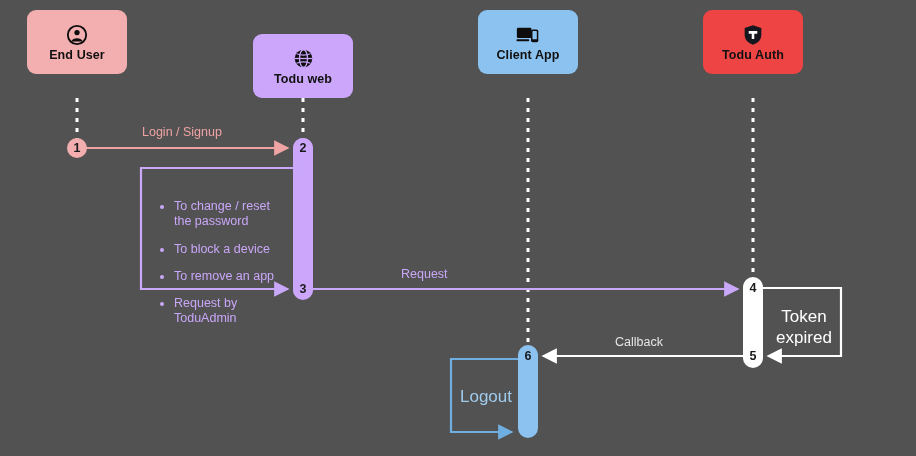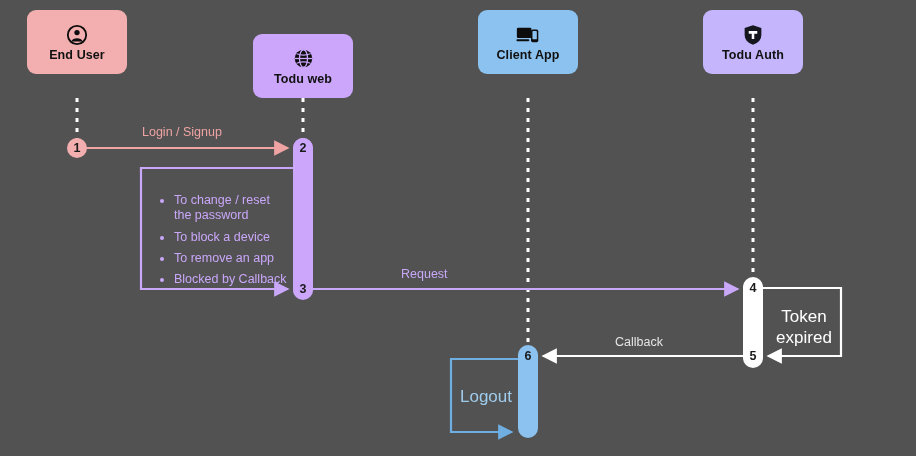--- a/index.html
+++ b/index.html
@@ -80,21 +80,21 @@
     font-size: 12.5px;
     line-height: 1.22;
     color: #C9A7F9;
   }
   .note-list ul {
     margin: 0;
     padding-left: 14px;
     list-style-type: disc;
   }
   .note-list li {
-    margin: 6px 0 1px 0;
+    margin: 12px 0 1px 0;
   }
 </style>
 </head>
 <body>
 
 <div id="diagram-root">
 
   <svg class="layer" viewBox="0 0 916 456">
     <defs>
       <marker id="ah-pink" viewBox="0 0 10 10" refX="9" refY="5" markerWidth="7" markerHeight="7" orient="auto-start-reverse">
@@ -174,21 +174,21 @@
       <svg width="24" height="20" viewBox="0 0 28 22">
         <rect x="1" y="2.5" width="17" height="12" rx="1.6" fill="#0d0d0d"></rect>
         <rect x="0.5" y="16" width="15" height="2.3" rx="1.1" fill="#0d0d0d"></rect>
         <rect x="17.5" y="4.5" width="8.5" height="15" rx="2" fill="#0d0d0d"></rect>
         <rect x="19.2" y="6.4" width="5.1" height="9.6" rx="0.7" fill="#8CC2F0"></rect>
       </svg>
     </span>
     <span class="actor-label">Client App</span>
   </div>
 
-  <div class="actor-box" style="left:703px; top:10px; background:#c4b5fd;">
+  <div class="actor-box" style="left:703px; top:10px; background:#ef4444;">
     <span class="actor-icon">
       <svg width="20" height="22" viewBox="0 0 22 24">
         <path d="M 11 1.2 L 20.2 4.4 L 20.2 12 Q 20.2 19.4 11 22.8 Q 1.8 19.4 1.8 12 L 1.8 4.4 Z" fill="#16161e"></path>
         <path d="M 6.3 7.6 L 15.7 7.6 L 15.7 10.6 L 12.4 10.6 L 12.4 16.4 L 9.6 16.4 L 9.6 10.6 L 6.3 10.6 Z" fill="#FFFFFF"></path>
       </svg>
     </span>
     <span class="actor-label">Todu Auth</span>
   </div>
 
   <div class="step-num" style="left:67px; top:138px; background:#F3AFAF;">1</div>
@@ -202,21 +202,21 @@
 
   <div class="msg-label" style="left:401px; top:268px; color:#C9A7F9;">Request</div>
 
   <div class="msg-label" style="left:615px; top:336px; color:#e5e5e5;">Callback</div>
 
   <div class="note-list" style="left:160px; top:187px; width:130px;">
     <ul>
       <li>To change / reset the password</li>
       <li>To block a device</li>
       <li>To remove an app</li>
-      <li>Blocked by Callback</li>
+      <li>Request by ToduAdmin</li>
     </ul>
   </div>
 
   <div class="note-label" style="left:769px; top:306px; width:70px; color:#FFFFFF;">
     <div>Token</div>
     <div>expired</div>
   </div>
 
   <div class="note-label" style="left:456px; top:386px; width:60px; color:#9FCBEC;">Logout</div>
 

